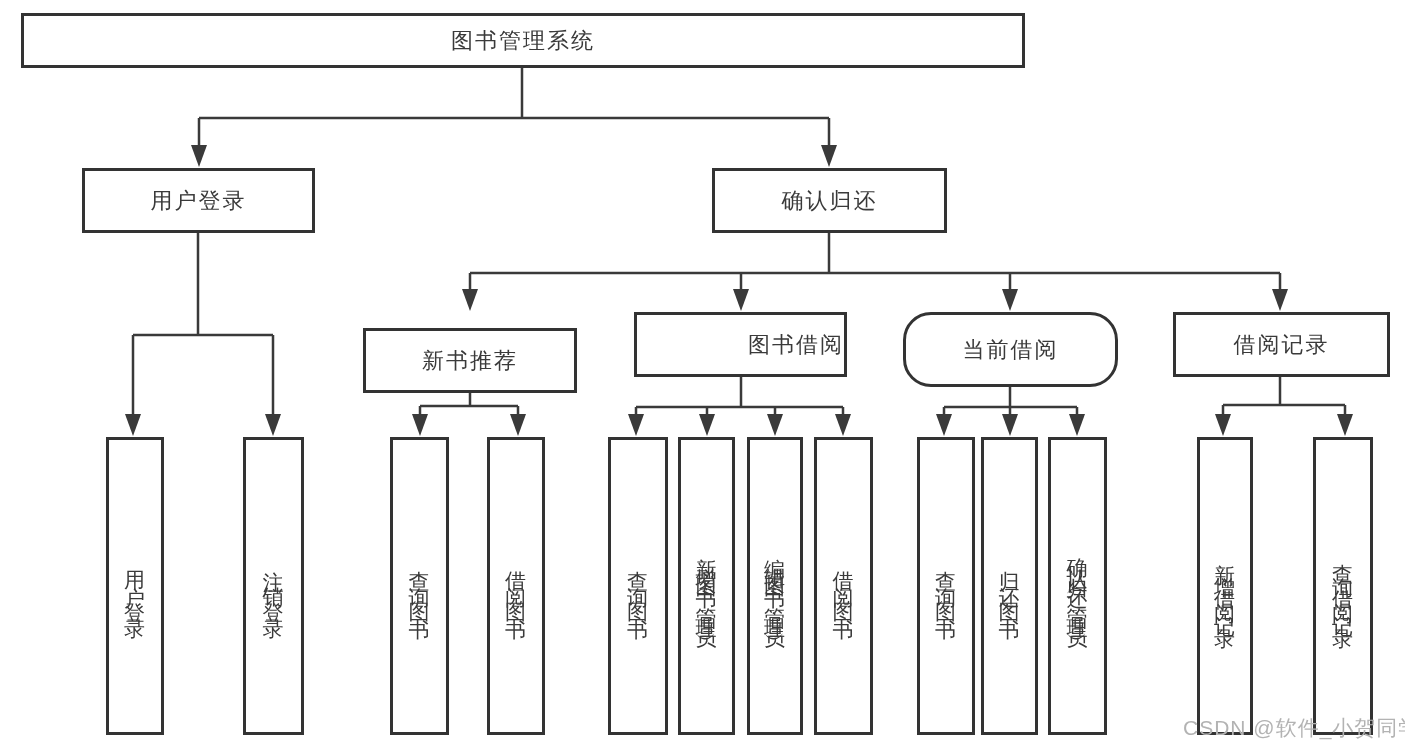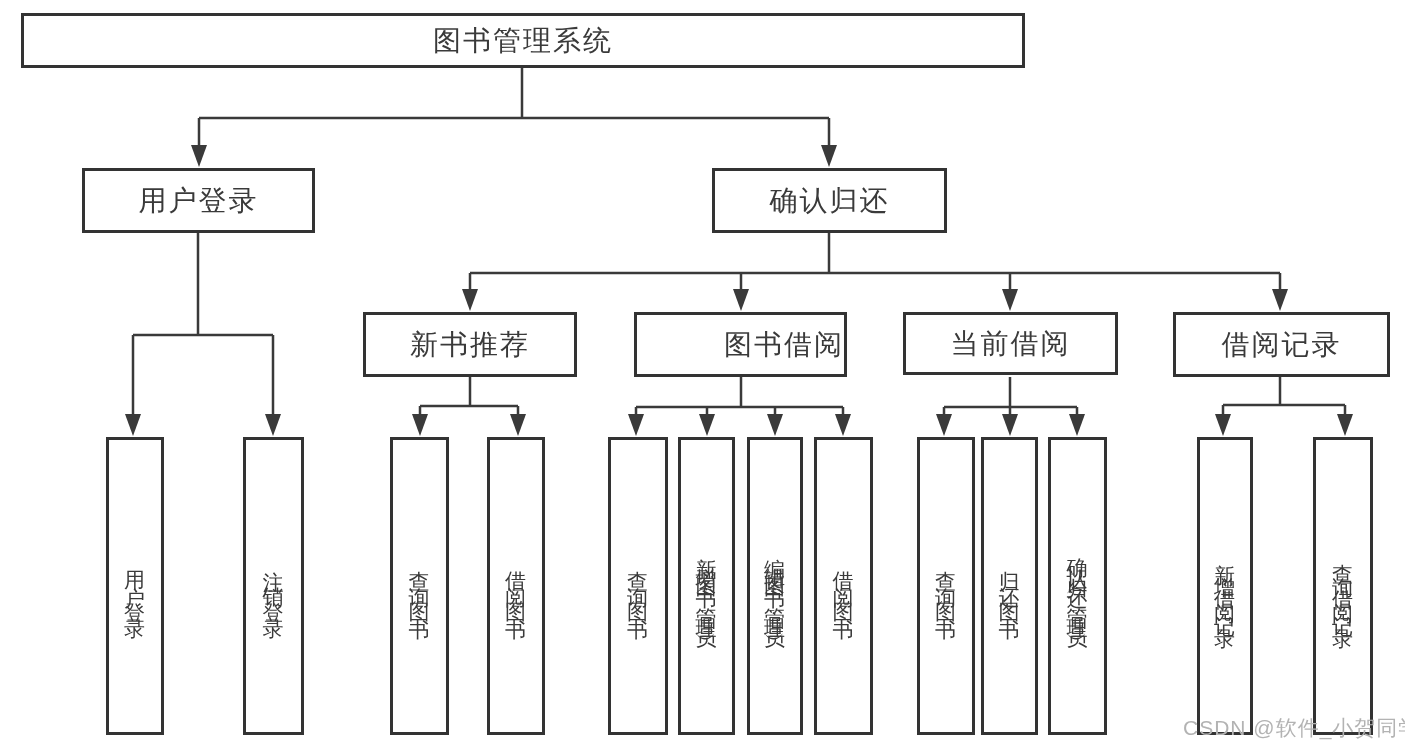--- a/index.html
+++ b/index.html
@@ -18,21 +18,21 @@
     width: 1405px; height: 747px;
   }
   .box {
     position: absolute;
     background: #ffffff;
     border: 3px solid #333333;
     box-sizing: border-box;
     display: flex;
     align-items: center;
     justify-content: center;
-    font-size: 28px;
+    font-size: 22px;
     letter-spacing: 2px;
     color: #3a3a3a;
     white-space: nowrap;
   }
   .vbox {
     position: absolute;
     background: #ffffff;
     border: 3px solid #333333;
     box-sizing: border-box;
     display: flex;
@@ -126,27 +126,27 @@
     <span>图书管理系统</span>
   </div>
 
   <div class="box" style="left:82px; top:168px; width:233px; height:65px;">
     <span>用户登录</span>
   </div>
   <div class="box" style="left:712px; top:168px; width:235px; height:65px;">
     <span>确认归还</span>
   </div>
 
-  <div class="box" style="left:363px; top:312px; width:214px; height:65px;">
+  <div class="box" style="left:363px; top:328px; width:214px; height:65px;">
     <span>新书推荐</span>
   </div>
   <div class="box" style="left:634px; top:312px; width:213px; height:65px;justify-content:flex-end;">
     <span>图书借阅</span>
   </div>
-  <div class="box" style="left:903px; top:312px; width:215px; height:63px;">
+  <div class="box" style="left:903px; top:312px; width:215px; height:75px;border-radius:28px;">
     <span>当前借阅</span>
   </div>
   <div class="box" style="left:1173px; top:312px; width:217px; height:65px;">
     <span>借阅记录</span>
   </div>
 
   <div class="vbox" style="left:106px; top:437px; width:58px; height:298px;">
     <span class="vtext v4">用户登录</span>
   </div>
   <div class="vbox" style="left:243px; top:437px; width:61px; height:298px;">

